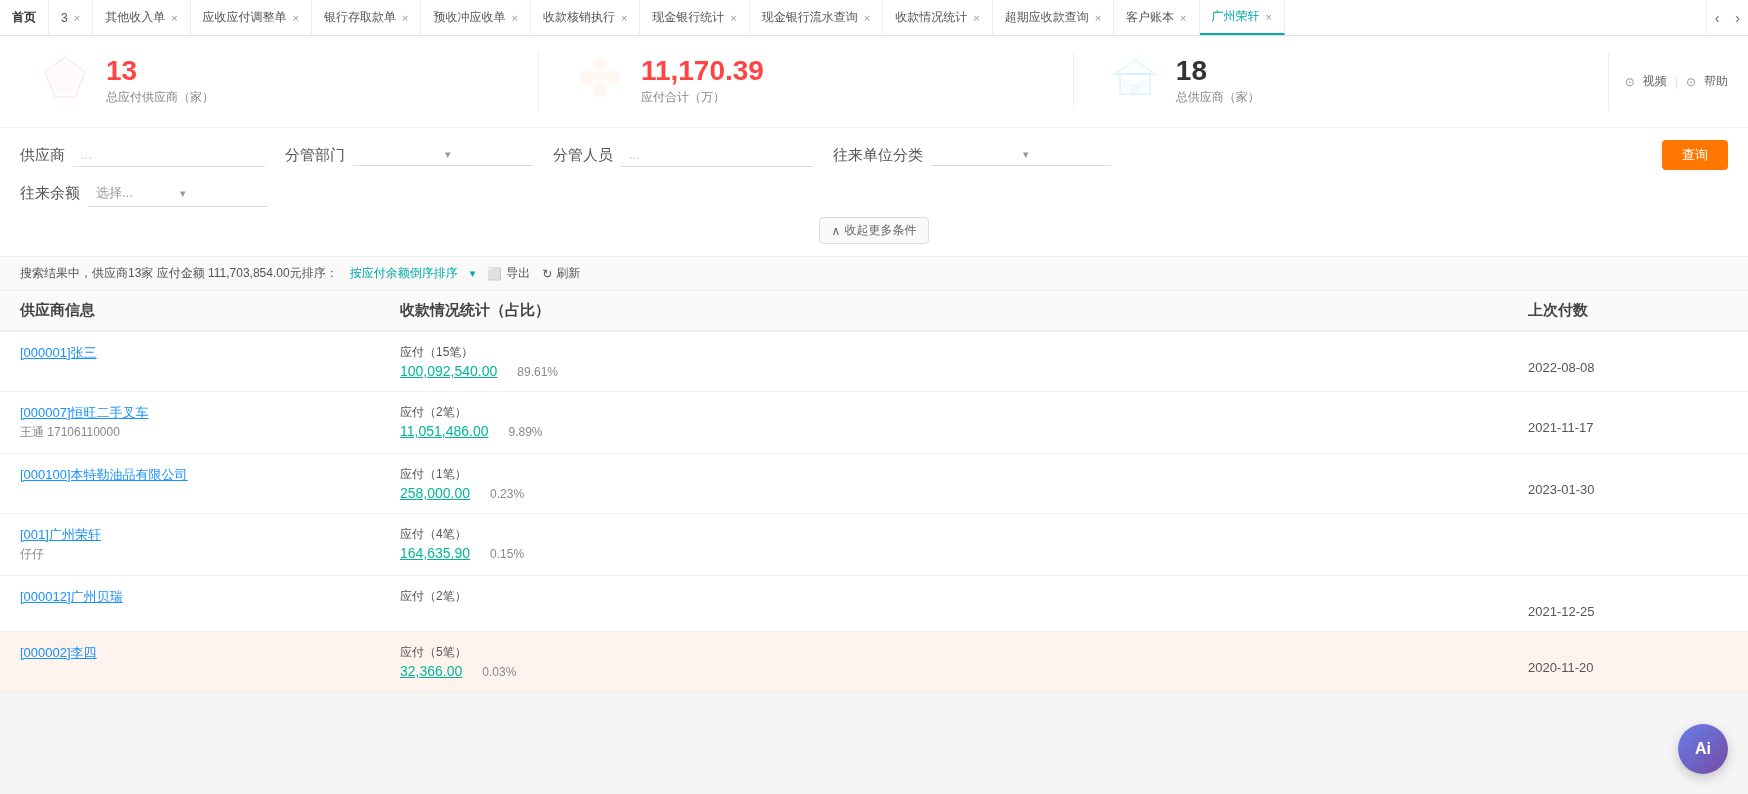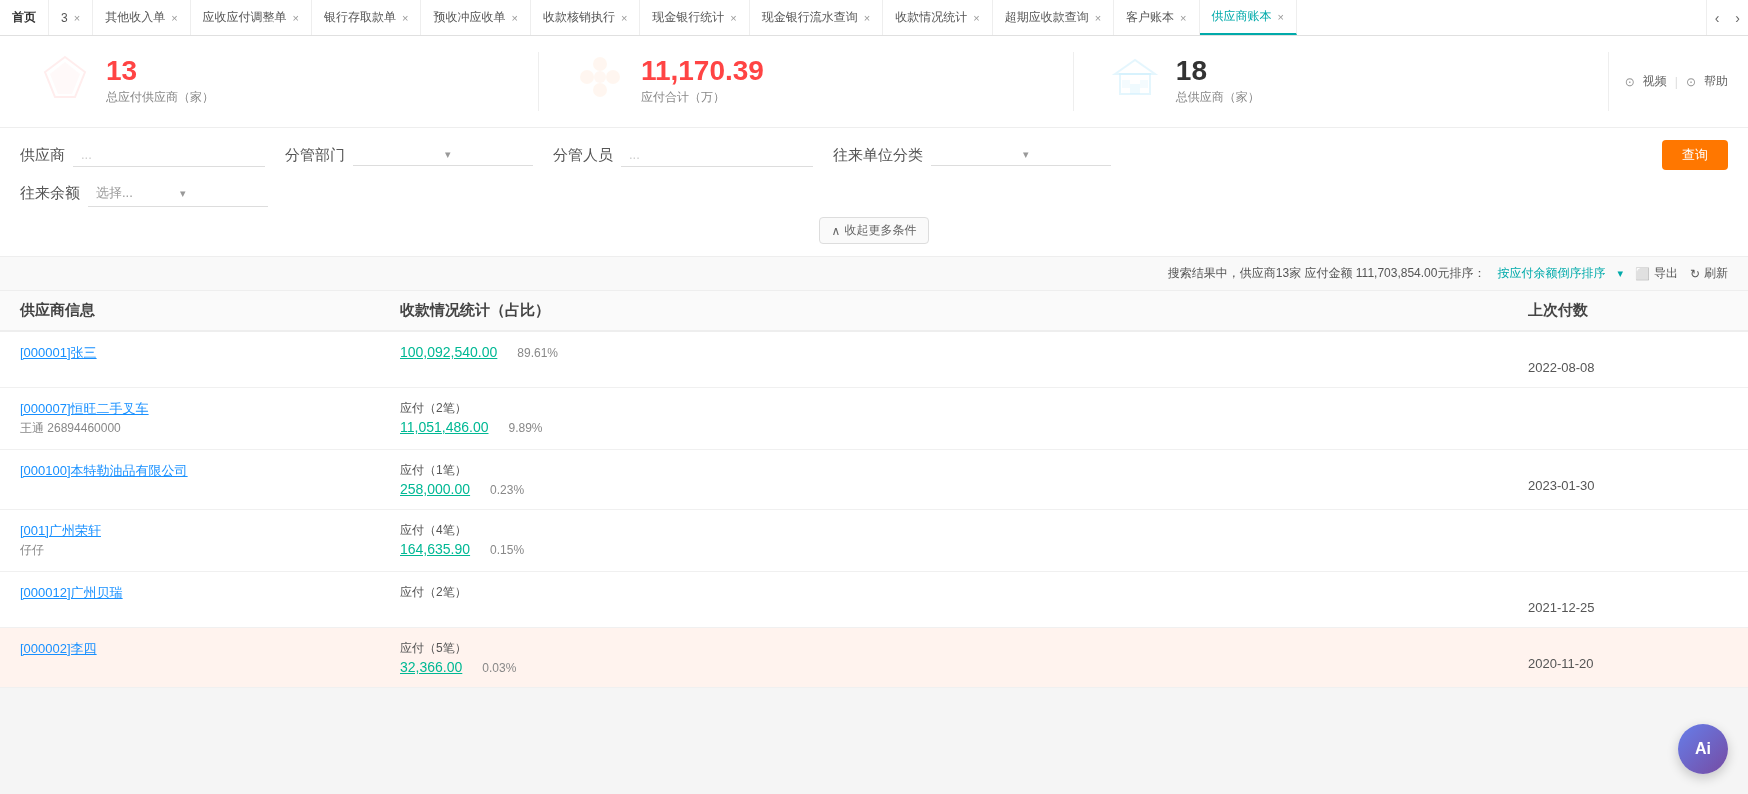--- a/index.html
+++ b/index.html
@@ -67,21 +67,21 @@
     }
     .collapse-btn {
       display: flex; align-items: center; justify-content: center;
       gap: 4px; color: #666; font-size: 12px; cursor: pointer;
       padding: 4px 12px; border: 1px solid #ddd; border-radius: 4px;
       background: #fafafa; margin: 0 auto; width: fit-content;
     }
 
     
     .result-bar {
-      display: flex; align-items: center; justify-content: flex-end;
+      display: flex; align-items: center; justify-content: flex-start;
       background: #f9f9f9; padding: 8px 20px; border-bottom: 1px solid #eee;
       font-size: 12px; color: #555;
     }
     .result-actions { display: flex; align-items: center; gap: 12px; }
     .result-action { display: flex; align-items: center; gap: 4px; cursor: pointer; color: #555; font-size: 12px; }
     .sort-label { color: #555; font-size: 12px; }
     .sort-select { color: #00aaaa; font-size: 12px; cursor: pointer; }
 
     
     .data-table { background: #fff; width: 100%; }
@@ -169,21 +169,21 @@
   </div>
   <div class="nav-tab">
     <span>超期应收款查询</span>
     <span class="close-x">×</span>
   </div>
   <div class="nav-tab">
     <span>客户账本</span>
     <span class="close-x">×</span>
   </div>
   <div class="nav-tab active">
-    <span>供应商账本</span>
+    <span>广州荣轩</span>
     <span class="close-x">×</span>
   </div>
   <div class="nav-arrows">
     <div class="nav-arrow">‹</div>
     <div class="nav-arrow">›</div>
   </div>
 </div>
 
 <div class="main-content">
 
@@ -307,40 +307,42 @@
       <div class="col-supplier">供应商信息</div>
       <div class="col-trade">收款情况统计（占比）</div>
       <div class="col-last-pay">上次付数</div>
     </div>
 
     <div class="table-row">
       <div class="supplier-info col-supplier">
         <span class="supplier-link">[000001]张三</span>
       </div>
       <div class="trade-info col-trade">
+        <div class="trade-label">应付（15笔）</div>
         <div class="trade-row">
           <span class="trade-amount">100,092,540.00</span>
           <span class="trade-percent">89.61%</span>
         </div>
       </div>
       <div class="last-pay col-last-pay">2022-08-08</div>
     </div>
 
     <div class="table-row">
       <div class="supplier-info col-supplier">
         <span class="supplier-link">[000007]恒旺二手叉车</span>
-        <div class="supplier-sub">王通  26894460000</div>
+        <div class="supplier-sub">王通  17106110000</div>
       </div>
       <div class="trade-info col-trade">
         <div class="trade-label">应付（2笔）</div>
         <div class="trade-row">
           <span class="trade-amount">11,051,486.00</span>
           <span class="trade-percent">9.89%</span>
         </div>
       </div>
+      <div class="last-pay col-last-pay">2021-11-17</div>
     </div>
 
     <div class="table-row">
       <div class="supplier-info col-supplier">
         <span class="supplier-link">[000100]本特勒油品有限公司</span>
       </div>
       <div class="trade-info col-trade">
         <div class="trade-label">应付（1笔）</div>
         <div class="trade-row">
           <span class="trade-amount">258,000.00</span>

